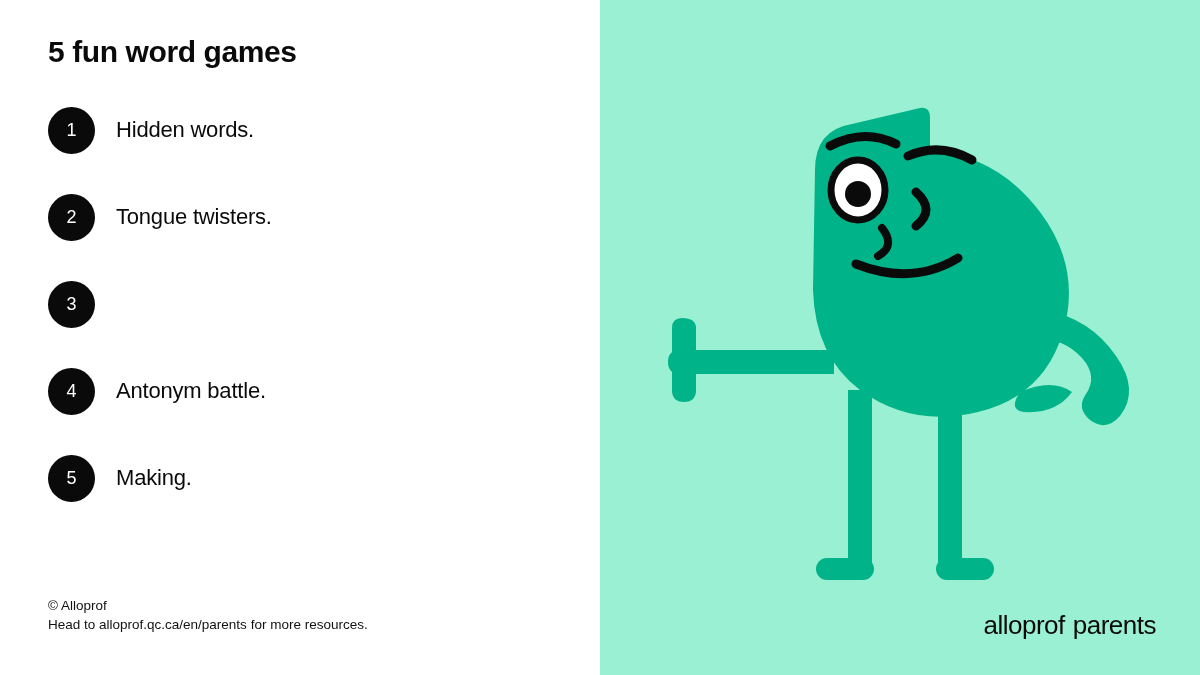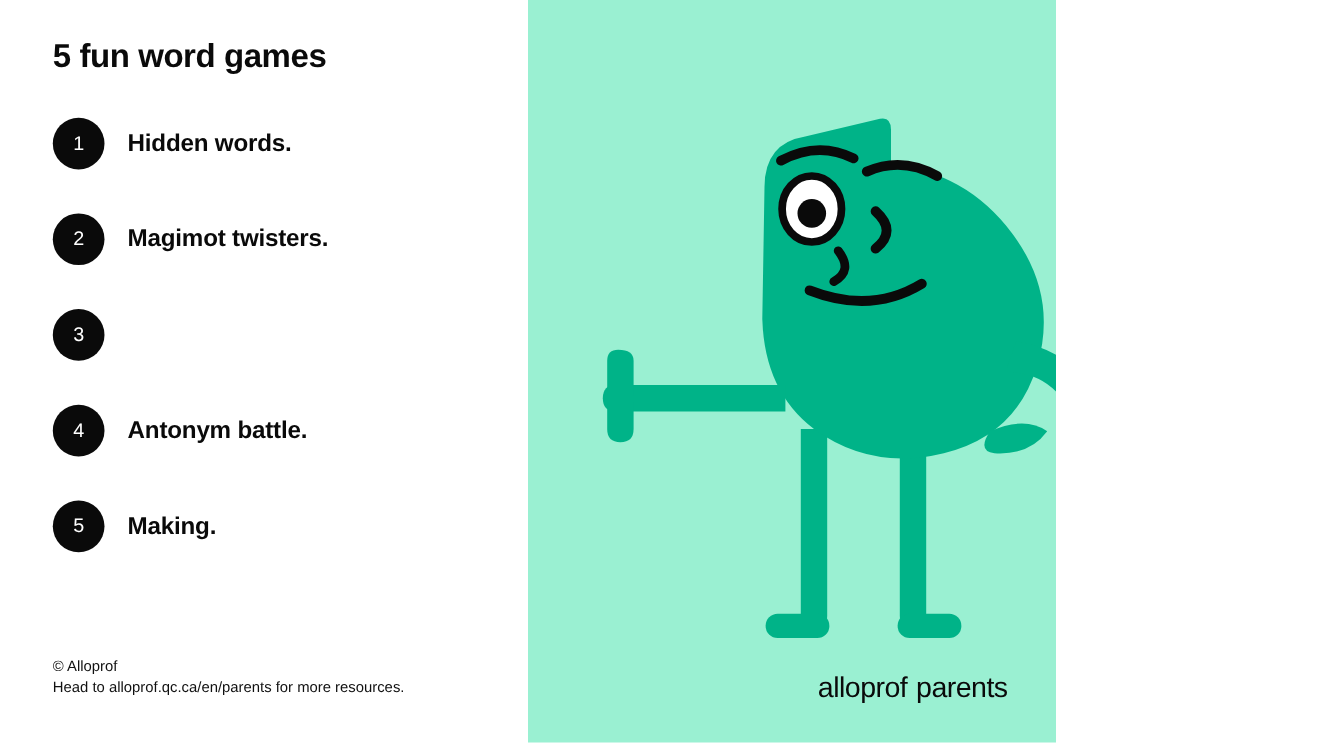--- a/index.html
+++ b/index.html
@@ -8,21 +8,21 @@
     background: #ffffff;
   }
   body {
     width: 1200px;
     height: 675px;
     overflow: hidden;
     font-family: "Liberation Sans", sans-serif;
   }
   .slide {
     position: relative;
-    width: 960px;
+    width: 1200px;
     height: 675px;
     display: flex;
     background: #ffffff;
   }
 
   
   .left-panel {
     position: relative;
     width: 600px;
     height: 675px;
@@ -65,21 +65,21 @@
     align-items: center;
     justify-content: center;
     font-size: 18px;
     font-weight: normal;
     letter-spacing: 0;
   }
   .item-label {
     margin-left: 21px;
     font-size: 22px;
     color: #0a0a0a;
-    font-weight: bold;
+    font-weight: normal;
     letter-spacing: -0.2px;
   }
 
   .footer {
     position: absolute;
     left: 48px;
     bottom: 40px;
     font-size: 13.5px;
     color: #111111;
     line-height: 1.45;
@@ -121,21 +121,21 @@
     <div class="left-inner">
       <h1 class="title">5 fun word games</h1>
 
       <ul class="list">
         <li class="list-item">
           <span class="badge">1</span>
           <span class="item-label">Hidden words.</span>
         </li>
         <li class="list-item">
           <span class="badge">2</span>
-          <span class="item-label">Magimot twisters.</span>
+          <span class="item-label">Tongue twisters.</span>
         </li>
         <li class="list-item">
           <span class="badge">3</span>
         </li>
         <li class="list-item">
           <span class="badge">4</span>
           <span class="item-label">Antonym battle.</span>
         </li>
         <li class="list-item">
           <span class="badge">5</span>

